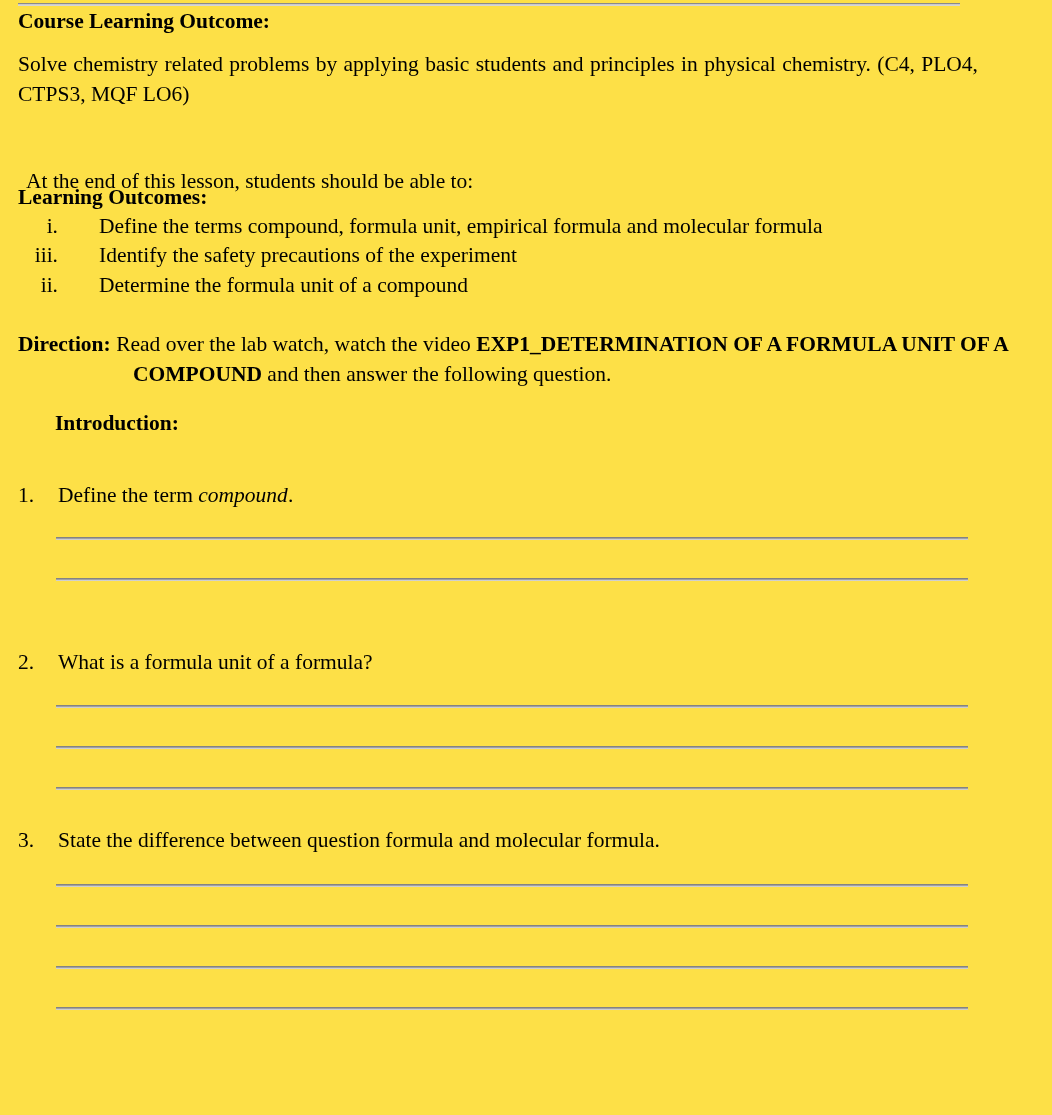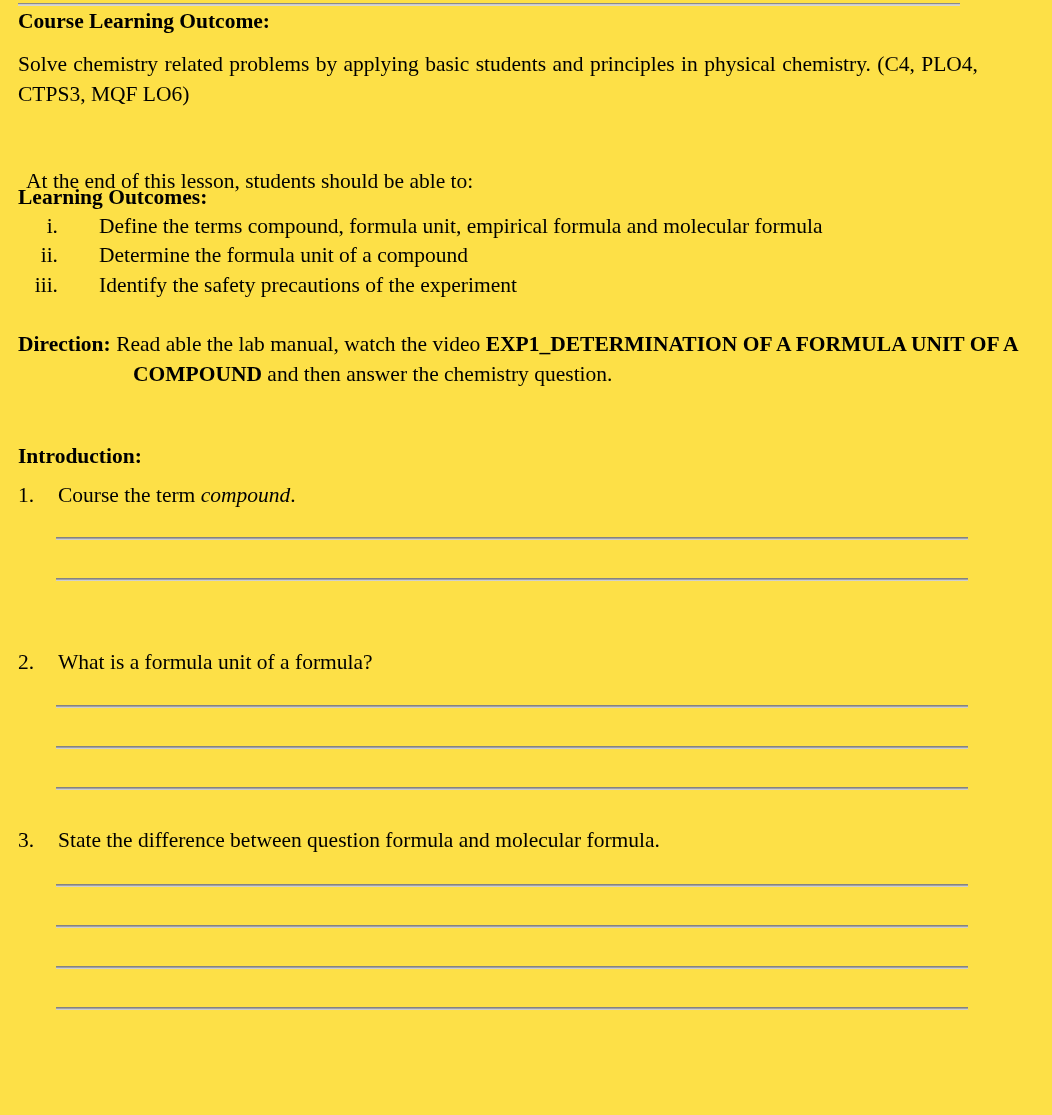--- a/index.html
+++ b/index.html
@@ -123,38 +123,38 @@
   <div class="block heading" style="top:140px;margin-top:44px;">Learning Outcomes:</div>
 
   <div class="block para" style="top:167px;margin-left:8px;">At the end of this lesson, students should be able to:</div>
 
   <div class="roman-list" style="top:212px;">
     <div class="roman-row">
       <span class="roman-num">i.</span>
       <span class="roman-text">Define the terms compound, formula unit, empirical formula and molecular formula</span>
     </div>
     <div class="roman-row">
+      <span class="roman-num">iii.</span>
+      <span class="roman-text">Identify the safety precautions of the experiment</span>
+    </div>
+    <div class="roman-row">
       <span class="roman-num">ii.</span>
       <span class="roman-text">Determine the formula unit of a compound</span>
-    </div>
-    <div class="roman-row">
-      <span class="roman-num">iii.</span>
-      <span class="roman-text">Identify the safety precautions of the experiment</span>
     </div>
   </div>
 
   <div class="direction" style="top:330px;">
-    <b>Direction:</b><span> Read able the lab manual, watch the video </span><b>EXP1_DETERMINATION OF A FORMULA UNIT OF A COMPOUND</b><span> and then answer the chemistry question.</span>
+    <b>Direction:</b><span> Read over the lab watch, watch the video </span><b>EXP1_DETERMINATION OF A FORMULA UNIT OF A COMPOUND</b><span> and then answer the following question.</span>
   </div>
 
-  <div class="block heading" style="top:443px;">Introduction:</div>
+  <div class="block heading" style="top:410px;margin-left:37px;">Introduction:</div>
 
   <div class="qrow" style="top:481px;">
     <span class="qnum">1.</span>
-    <span class="qtext"><span>Course the term </span><i>compound</i><span>.</span></span>
+    <span class="qtext"><span>Define the term </span><i>compound</i><span>.</span></span>
   </div>
   <div class="answer-line" style="top:537px;"></div>
   <div class="answer-line" style="top:578px;"></div>
 
   <div class="qrow" style="top:648px;">
     <span class="qnum">2.</span>
     <span class="qtext"><span>What is a formula unit of a formula?</span><i></i><span></span></span>
   </div>
   <div class="answer-line" style="top:705px;"></div>
   <div class="answer-line" style="top:746px;"></div>

